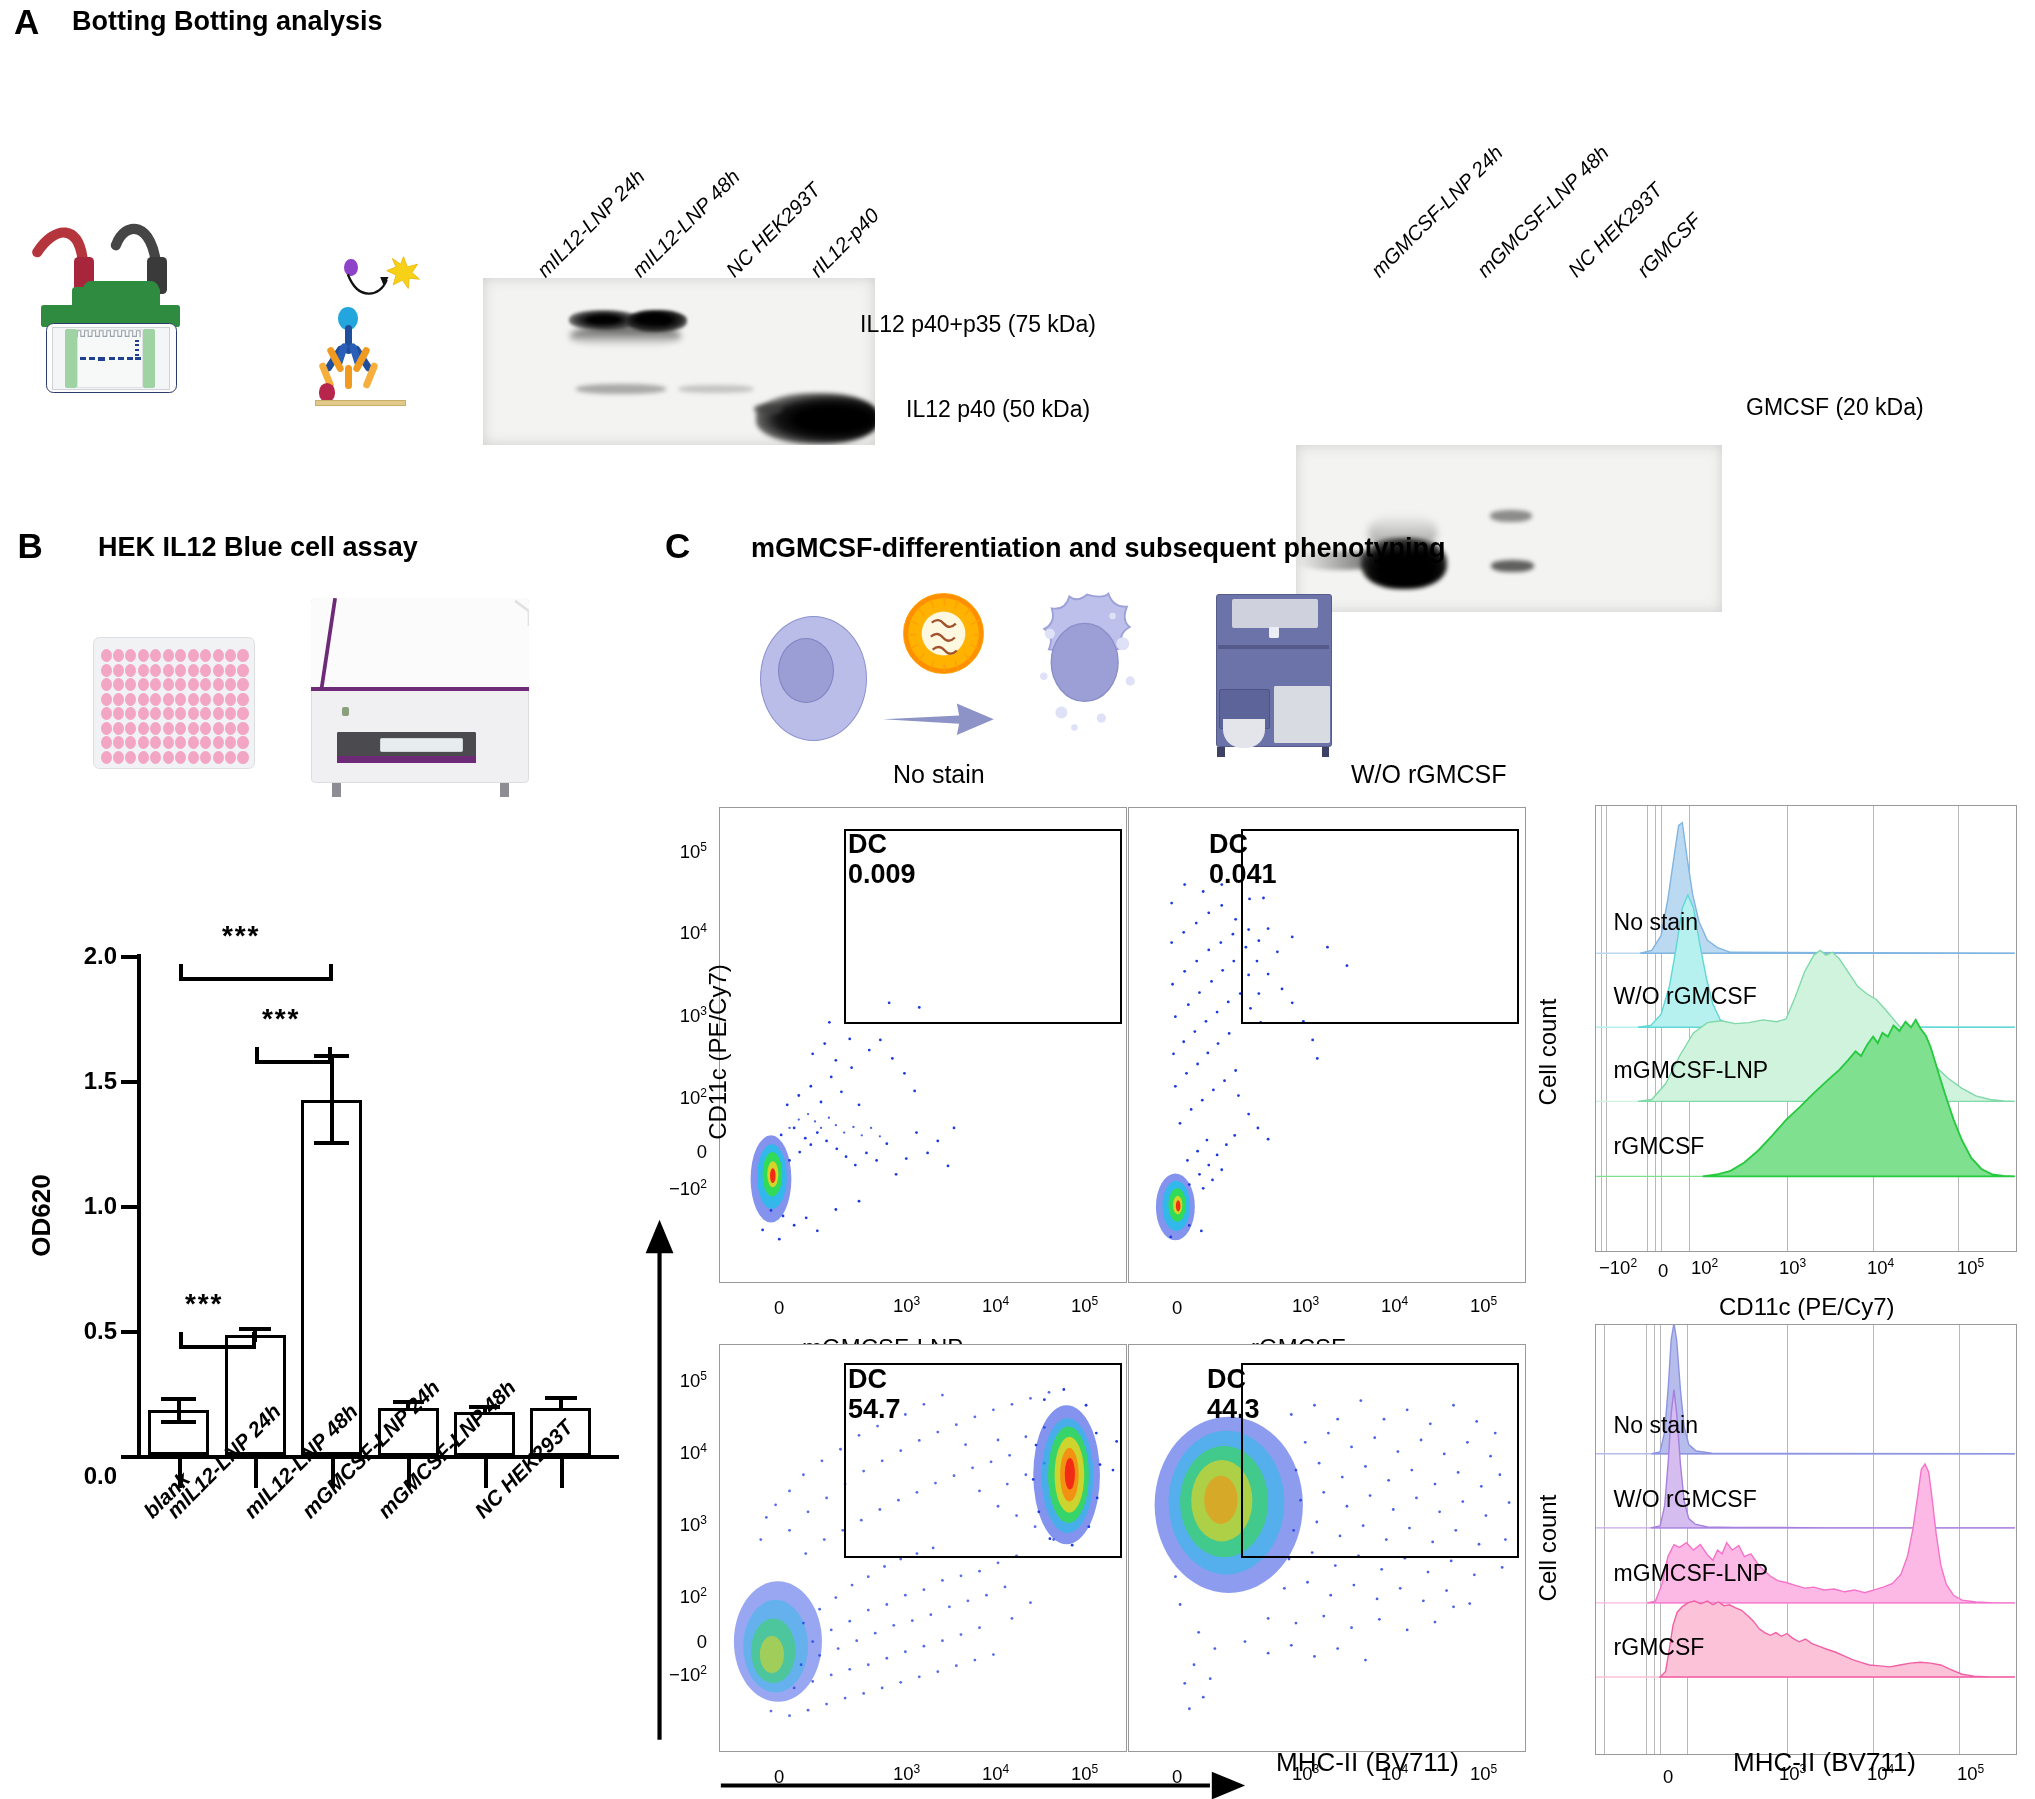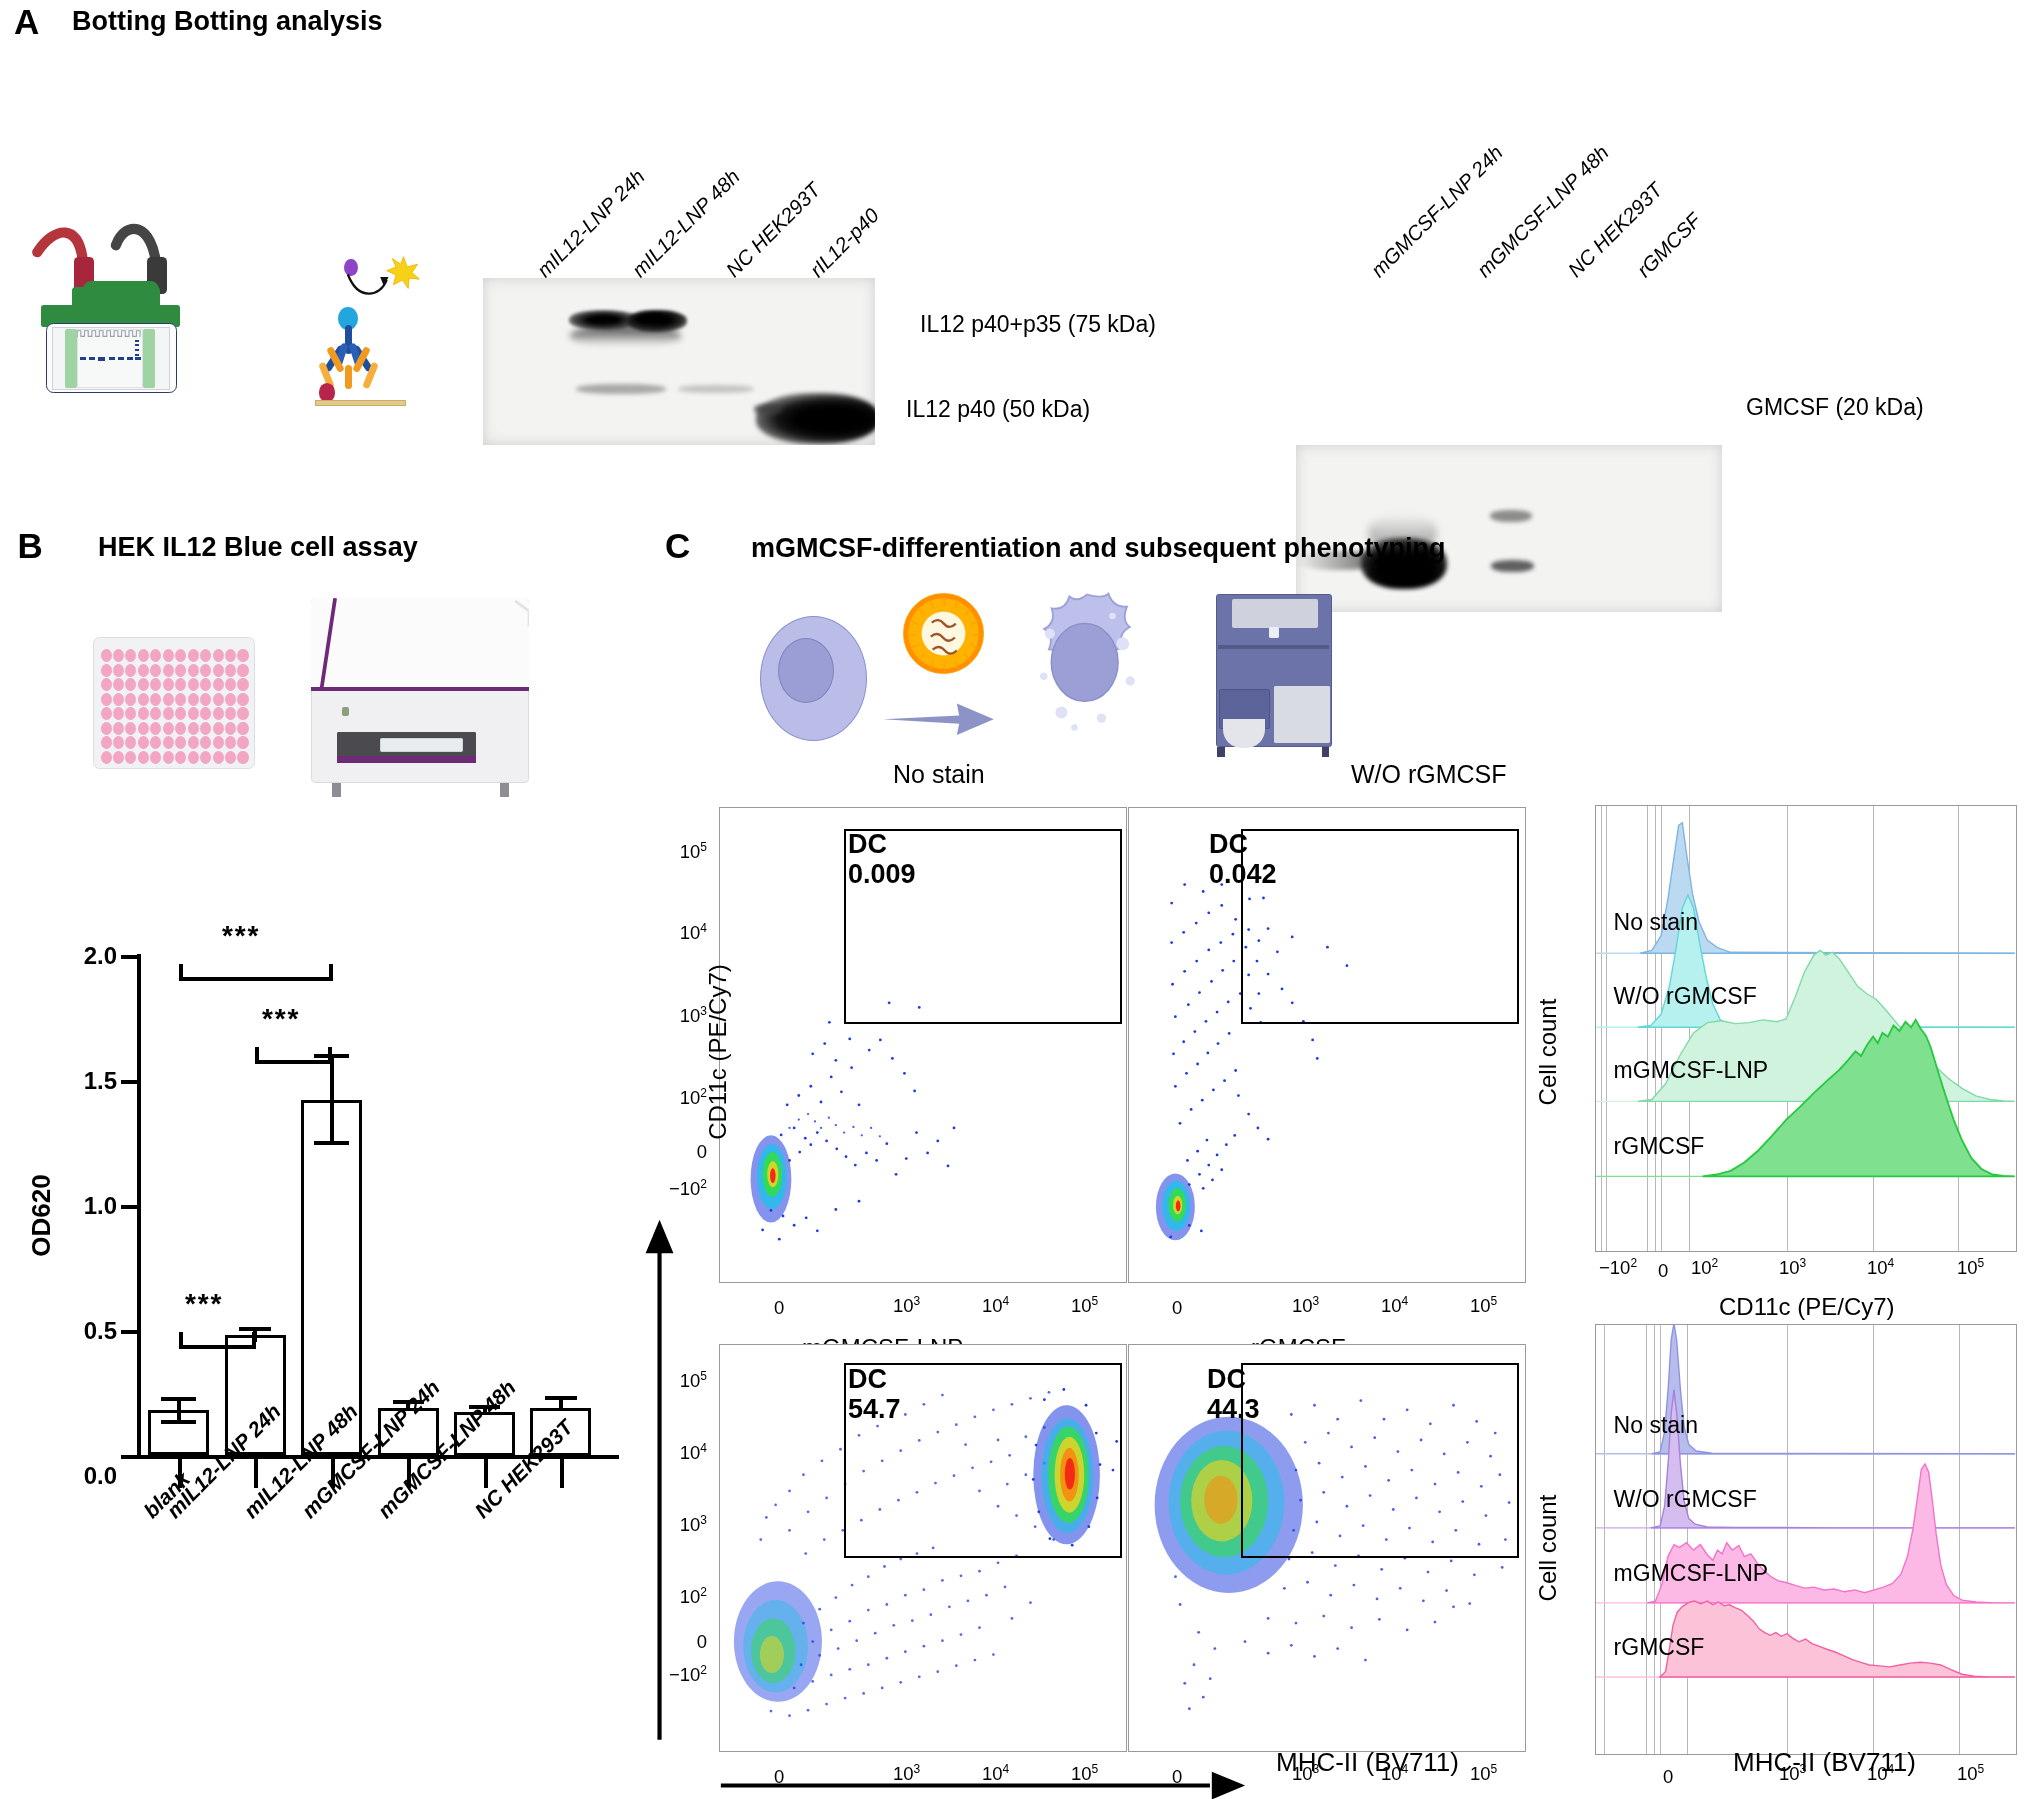--- a/index.html
+++ b/index.html
@@ -176,21 +176,21 @@
   <div class="band" style="left:93px; top:106px; width:90px; height:10.2px;
        background:rgba(110,110,110,.55); filter:blur(2.3px);"></div>
   <div class="band" style="left:195px; top:107px; width:76px; height:8.3px;
        background:rgba(140,140,140,.45); filter:blur(2.3px);"></div>
   <div class="band" style="left:273px; top:115px; width:123px; height:51px;
        background:radial-gradient(ellipse at 62% 52%, #000 0 34%, #161616 52%, rgba(150,150,150,0) 100%); filter:blur(1.9px);"></div>
   <div class="band" style="left:271px; top:126px; width:28px; height:10.2px;
        background:rgba(60,60,60,.75); filter:blur(1.9px);"></div>
 </div>
 
-<div class="abs blot-note" style="left:920px; top:311px;text-align:center;">IL12 p40+p35 (75 kDa)</div>
+<div class="abs blot-note" style="left:860px; top:311px;text-align:center;">IL12 p40+p35 (75 kDa)</div>
 <div class="abs blot-note" style="left:906px; top:396px;">IL12 p40 (50 kDa)</div>
 
 <div class="abs lane-label" style="left:1383px; top:259px;">mGMCSF-LNP 24h</div>
 <div class="abs lane-label" style="left:1489px; top:259px;">mGMCSF-LNP 48h</div>
 <div class="abs lane-label" style="left:1580px; top:259px;">NC HEK293T</div>
 <div class="abs lane-label" style="left:1649px; top:259px;">rGMCSF</div>
 
 <div class="abs blot" style="left:1296px; top:278px; width:426px; height:167px;">
   <div class="band" style="left:0px; top:106px; width:86px; height:18.5px;
        background:linear-gradient(90deg, rgba(200,200,200,0), rgba(70,70,70,.85)); filter:blur(2.3px);"></div>
@@ -666,21 +666,21 @@
         <circle cx="300" cy="714" r="3"></circle>
       <circle cx="130" cy="900" r="3"></circle>
         <circle cx="156" cy="912" r="3"></circle>
         <circle cx="90" cy="925" r="3"></circle>
     </g>
   </svg>
   <div class="gate" style="left:112px; top:21px; width:278px; height:195px;"></div>
 </div>
 <div class="gatelbl" style="left:1209px; top:829px;">
   <span>DC</span><br>
-  <span>0.042</span>
+  <span>0.041</span>
 </div>
 <div class="ticklab" style="left:1172px; top:1297px;">0</div>
 <div class="ticklab" style="left:1292px; top:1294px;">10<sup>3</sup></div>
 <div class="ticklab" style="left:1381px; top:1294px;">10<sup>4</sup></div>
 <div class="ticklab" style="left:1470px; top:1294px;">10<sup>5</sup></div>
 <div class="axlab" style="left:1251px; top:1334px;">rGMCSF</div>
 <div class="vaxlab" style="left:1432px; top:1038px; width:232px; text-align:center;">Cell count</div>
 
 <div class="flowbox" style="left:719px; top:1344px; width:408px; height:408px;">
   <svg width="405" height="405" style="position:absolute;left:0;top:0;" viewBox="0 0 874 874">

